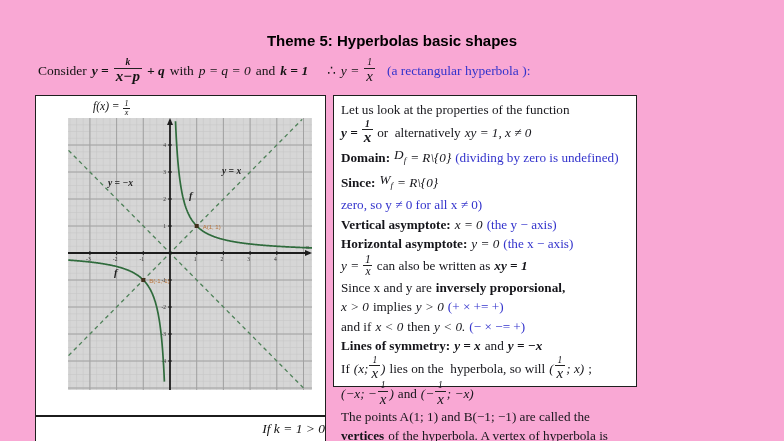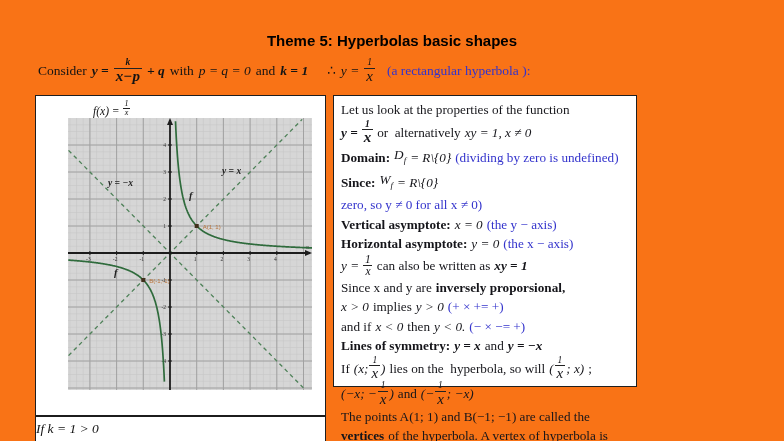--- a/index.html
+++ b/index.html
@@ -1,16 +1,16 @@
 <!DOCTYPE html>
 <html><head>
 <meta charset="utf-8">
 <style>
   html,body{margin:0;padding:0;background:#fff;}
-  .page{position:relative;width:784px;height:441px;background:#f97316;overflow:hidden;
+  .page{position:relative;width:784px;height:441px;background:#f9a8d4;overflow:hidden;
         font-family:"Liberation Serif",serif;color:#141414;}
   .title{position:absolute;top:32px;left:0;width:100%;text-align:center;
          font-family:"Liberation Sans",sans-serif;font-weight:bold;font-size:15px;color:#000;}
   .intro{position:absolute;left:38px;top:58px;width:720px;font-size:13.5px;
          display:flex;align-items:center;gap:5px;white-space:pre;}
   .mi{font-style:italic;}
   .mb{font-style:italic;font-weight:bold;}
   .bd{font-weight:bold;}
   .bl{color:#3333cc;}
   .gr{color:#169a4c;}
@@ -19,24 +19,24 @@
   .frac .n{font-size:9.5px;padding:0 2px;}
   .frac .d{font-size:15px;border-top:1px solid #222;padding:0 2px;}
   .frac.big .n,.frac.big .d{font-size:11.5px;}
   .frac.tiny .n,.frac.tiny .d{font-size:8px;}
   .gap-l{margin-left:14px;}
   .gap-s{margin-left:7px;}
   
   .gbox{position:absolute;left:35px;top:95px;width:289px;height:346px;
         border:1px solid #1f1f1f;background:#fff;}
   .ftitle{position:absolute;left:57px;top:4px;font-size:11.5px;font-style:italic;
-          display:flex;align-items:flex-end;gap:3px;color:#111;}
+          display:flex;align-items:flex-start;gap:3px;color:#111;}
   .plot{position:absolute;left:32px;top:22px;}
   .caption{position:absolute;left:0;top:319px;width:100%;border-top:2px solid #1c1c1c;
-           text-align:left;font-size:13.5px;font-style:italic;padding-top:4px;color:#111;}
+           text-align:right;font-size:13.5px;font-style:italic;padding-top:4px;color:#111;}
   
   .pbox{position:absolute;left:333px;top:95px;width:304px;height:292px;
         border:1px solid #1f1f1f;background:#fff;box-sizing:border-box;
         padding:4px 7px;font-size:13.2px;line-height:19.5px;color:#15151a;}
   .ln{display:flex;align-items:center;gap:4px;min-height:19.5px;white-space:pre-wrap;}
   sub{font-size:9px;font-style:italic;}
   .pf{display:inline-flex;align-items:center;}
   .pf .frac{margin:0 1px;}
 </style>
 </head>

